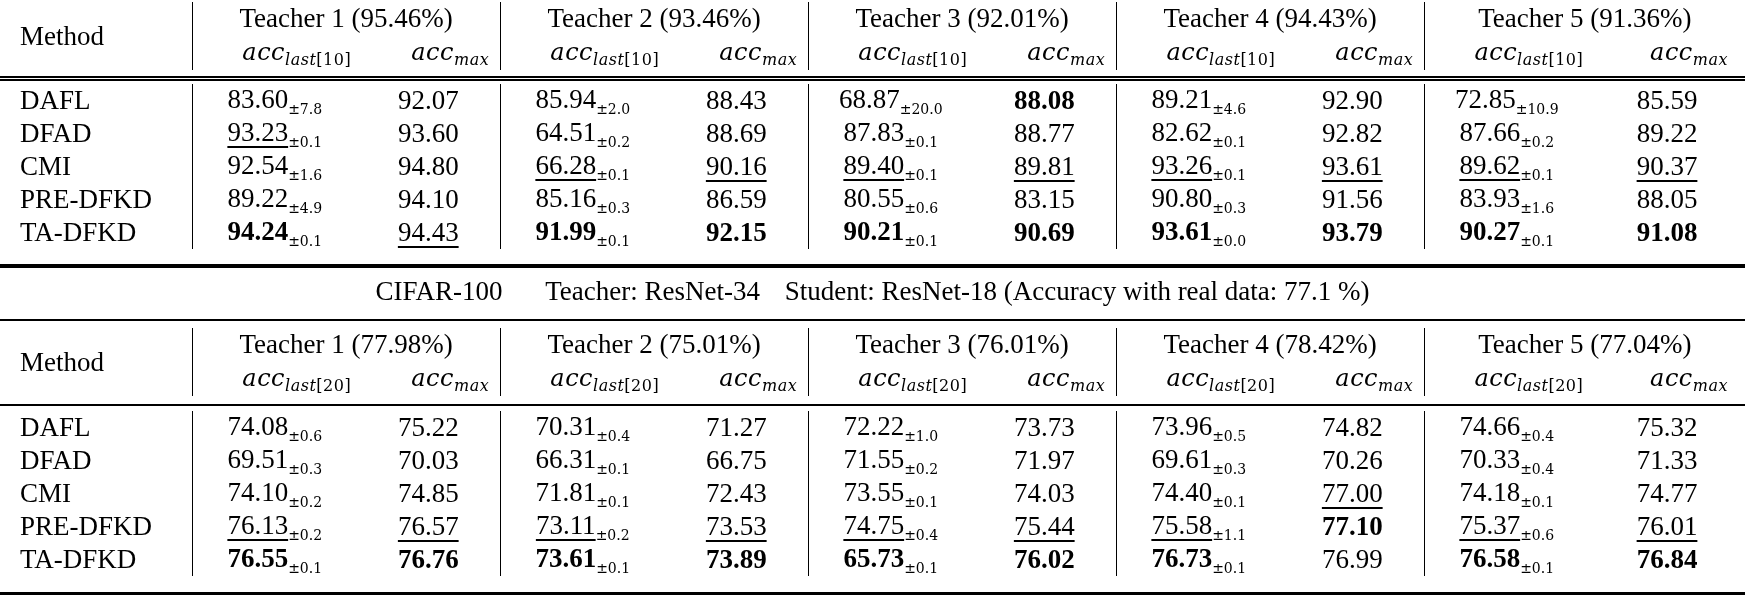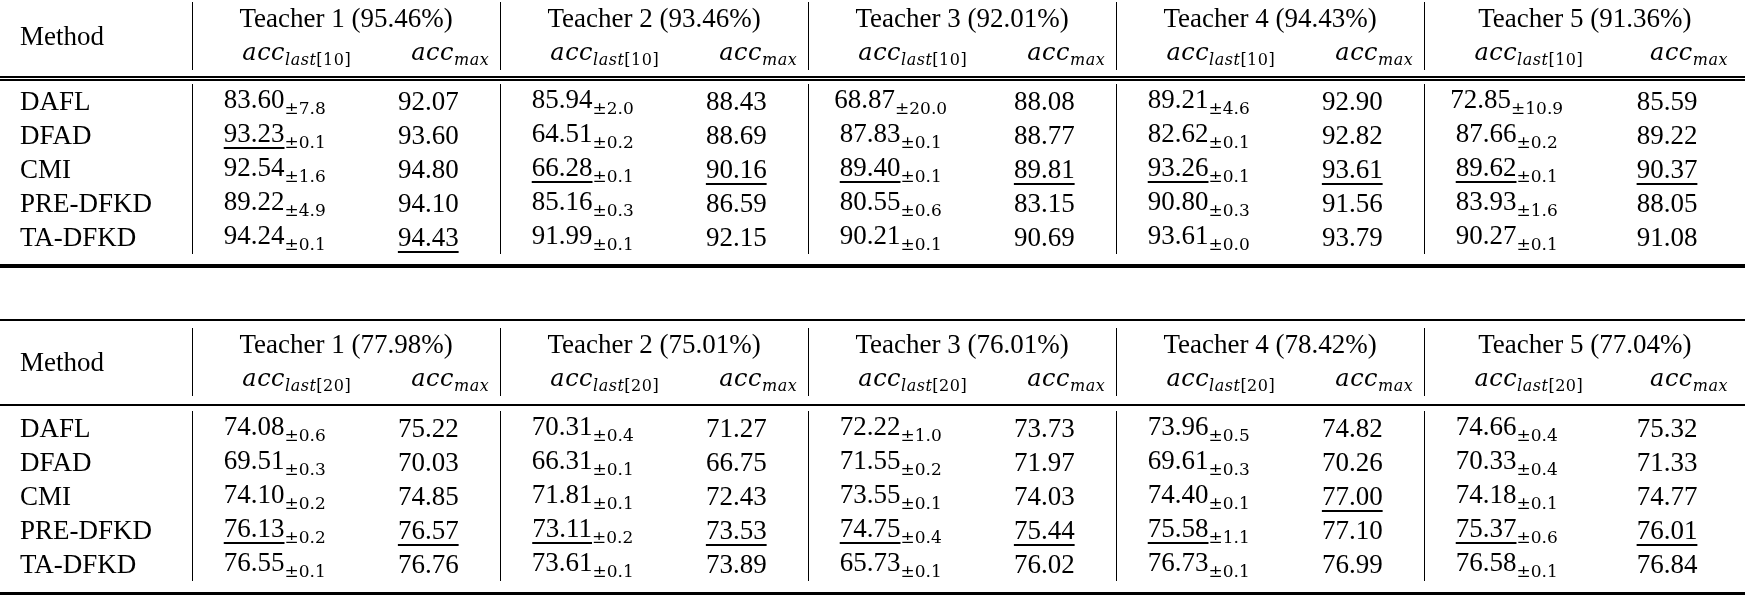--- a/index.html
+++ b/index.html
@@ -6,22 +6,22 @@
   body { width: 1748px; height: 596px; overflow: hidden; font-family: "Liberation Serif", "DejaVu Serif", serif; color: #000; }
   .wrap { position: relative; width: 1748px; height: 576px; }
   table { border-collapse: collapse; position: absolute; left: 0; width: 1745px; table-layout: fixed; font-size: 27px; }
   td, th { padding: 0; font-weight: normal; white-space: nowrap; }
   .m { text-align: left; padding-left: 20px; }
   .c { text-align: center; }
   .vl { border-left: 1.5px solid #000; }
   .ital { font-style: italic; font-family: "DejaVu Serif", serif; font-size: 24px; letter-spacing: 0.5px; margin-left: 44px; }
   .ital sub { font-size: 16px; font-style: italic; vertical-align: -5px; }
   .ital sub .br { font-style: normal; }
-  .sd { font-size: 17px; vertical-align: -6px; font-family: "DejaVu Serif", serif; }
-  .b { font-weight: normal; text-align: right; }
+  .sd { font-size: 14px; vertical-align: -6px; font-family: "DejaVu Serif", serif; }
+  .b { font-weight: bold; text-align: right; }
   .u { text-decoration: underline; text-underline-offset: 5px; text-decoration-thickness: 1.5px; }
   .hline { position: absolute; left: 0; width: 1745px; background: #000; }
   .caption { position: absolute; left: 0; width: 1745px; top: 276px; text-align: center; font-size: 27px; }
   .caption span { margin: 0 18px; }
 </style>
 </head>
 <body>
 
 <div class="wrap">
 
@@ -142,20 +142,25 @@
           <td class="c vl"><span class="b">93.61</span><span class="sd">±0.0</span></td>
           <td class="c"><span class="b">93.79</span></td>
           <td class="c vl"><span class="b">90.27</span><span class="sd">±0.1</span></td>
           <td class="c"><span class="b">91.08</span></td>
         </tr>
       </tbody>
   </table>
 
   <div class="hline" style="top:264px;height:4px;"></div>
 
+  <div class="caption">
+    <span>CIFAR-100</span>
+    <span>Teacher: ResNet-34</span>
+    <span style="margin-left:0">Student: ResNet-18 (Accuracy with real data: 77.1 %)</span>
+  </div>
 
   <div class="hline" style="top:319px;height:1.5px;"></div>
 
   <table id="bot-table" style="top:328px;">
     <colgroup>
       <col style="width:192px">
       <col style="width:165px">
         <col style="width:143px">
       <col style="width:165px">
         <col style="width:143px">

